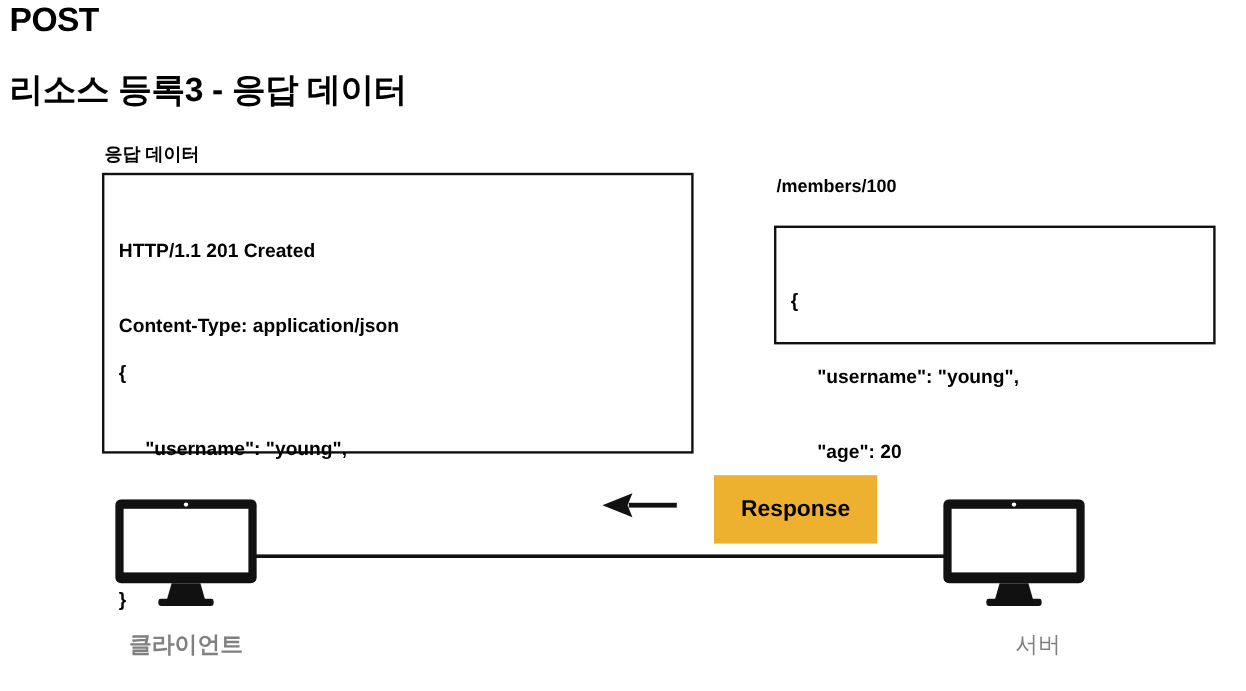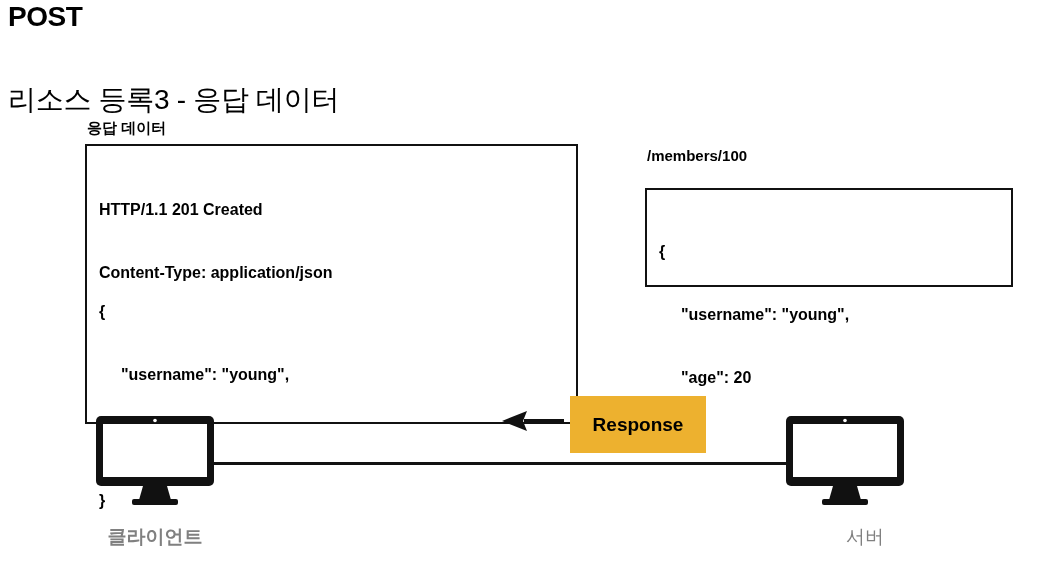--- a/index.html
+++ b/index.html
@@ -26,25 +26,24 @@
     font-weight: bold;
     letter-spacing: -0.5px;
     line-height: 1.05;
     white-space: nowrap;
   }
   .title-sub {
     position: absolute;
     left: 8px;
     top: 58px;
     font-size: 28px;
-    font-weight: normal;
+    font-weight: bold;
     letter-spacing: -0.3px;
     line-height: 1.2;
     white-space: nowrap;
-    margin-top: 25px;
   }
 
   
   .caption {
     position: absolute;
     font-size: 15px;
     font-weight: bold;
     white-space: nowrap;
   }
   .caption-response { left: 87px; top: 119px; }
@@ -54,21 +53,21 @@
   .sketch-box {
     position: absolute;
     background: #ffffff;
     border: 2.5px solid #111111;
     box-sizing: border-box;
   }
   .box-response {
     left: 85px;
     top: 144px;
     width: 493px;
-    height: 280px;
+    height: 234px;
   }
   .box-resource {
     left: 645px;
     top: 188px;
     width: 368px;
     height: 99px;
   }
 
   
   .code {
@@ -180,21 +179,21 @@
 
 <div class="net-line" style="background: rgb(17, 17, 17);"></div>
 
 <div class="arrow">
   <svg width="66" height="26" viewBox="0 0 66 26" xmlns="http://www.w3.org/2000/svg">
     <path d="M2 13 L27 3 L23 13 L27 23 Z" fill="#111111"></path>
     <rect x="24" y="11" width="40" height="4" fill="#111111"></rect>
   </svg>
 </div>
 
-<div class="chip" style="background: rgb(237, 177, 47);">
+<div class="chip" style="background: rgb(237, 177, 47); margin-left: 25px;">
   <span>Response</span>
 </div>
 
 <div class="monitor monitor-client">
   <svg width="118" height="90" viewBox="0 0 118 90" xmlns="http://www.w3.org/2000/svg">
     <rect x="0" y="0" width="118" height="70" rx="5" fill="#111111"></rect>
     <rect x="7" y="8" width="104" height="53" fill="#ffffff"></rect>
     <circle cx="59" cy="4.5" r="1.8" fill="#ffffff"></circle>
     <path d="M47 70 L71 70 L75 84 L43 84 Z" fill="#111111"></path>
     <rect x="36" y="83" width="46" height="6" rx="2" fill="#111111"></rect>

